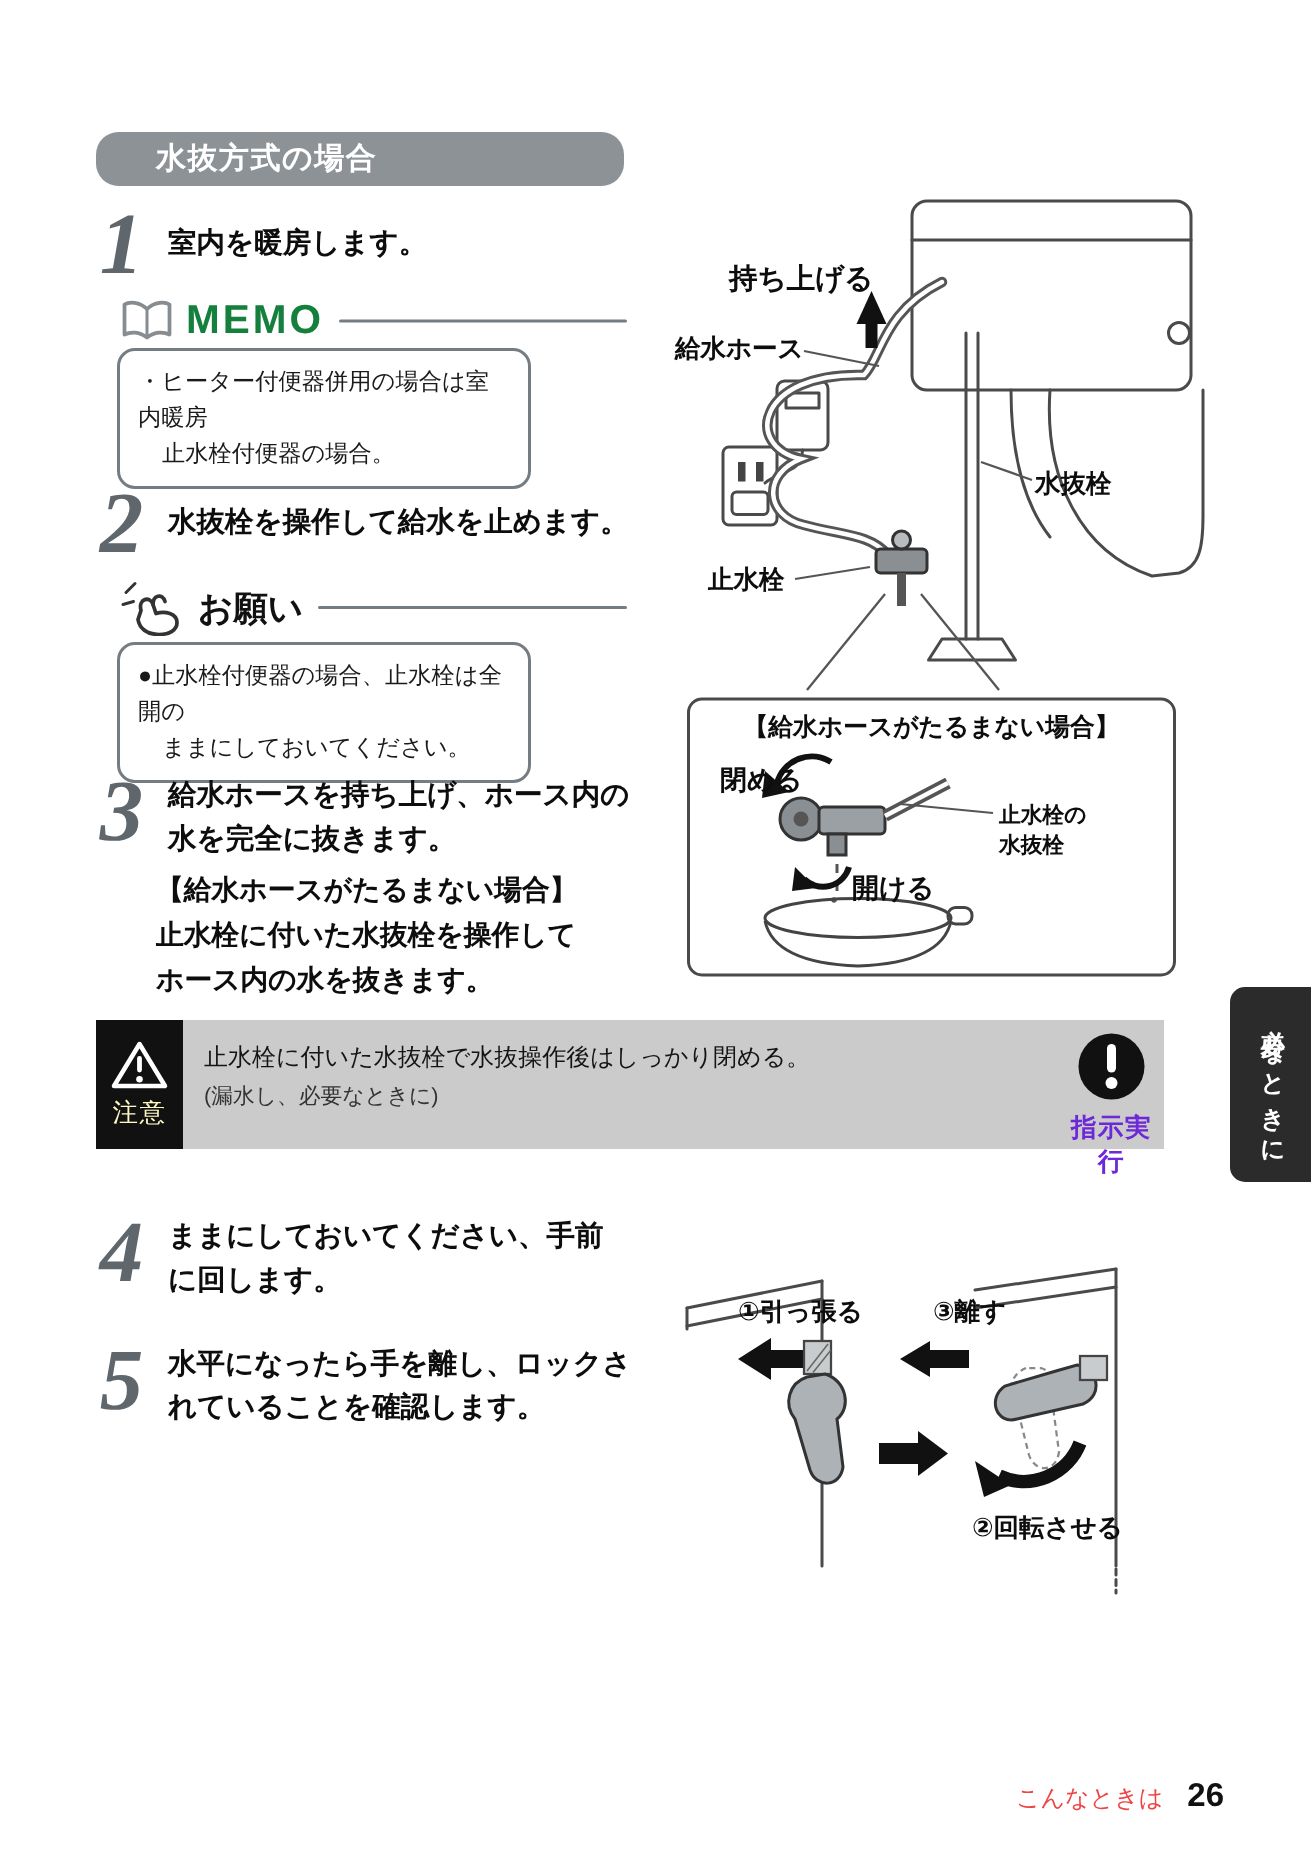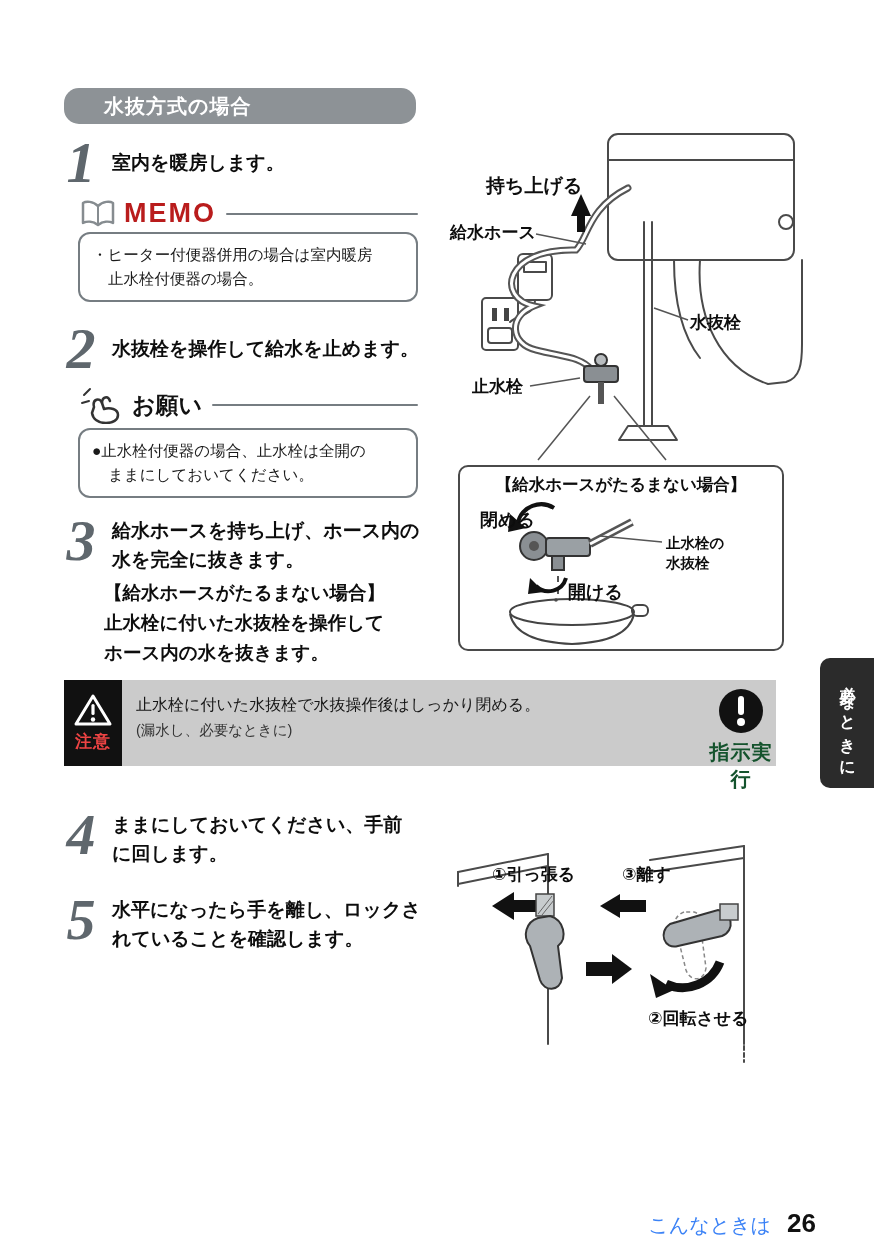--- a/index.html
+++ b/index.html
@@ -20,60 +20,60 @@
     font-family:"Liberation Serif","DejaVu Serif",serif;
     font-style:italic; font-weight:bold; color:#5f676d;
     font-size:58px; line-height:1; width:46px; text-align:center; flex:none;
   }
   .step-body { padding-top:4px; }
   .step-body.single { padding-top:14px; }
   .step-line { font-size:19px; font-weight:700; line-height:29px; color:#0d0d0d; }
 
   .title-row { display:flex; align-items:center; width:338px; }
   .rule { flex:1; height:2px; background:#767d82; margin-left:10px; border-radius:1px; }
-  .memo-label { color:#b91c1c; font-size:27px; font-weight:bold; letter-spacing:2px; margin-left:8px; }
+  .memo-label { color:#15803d; font-size:27px; font-weight:bold; letter-spacing:2px; margin-left:8px; }
   .onegai-label { color:#111; font-size:23px; font-weight:bold; margin-left:8px; }
 
   .note-box {
     border:2px solid #767d82; border-radius:12px;
-    width:340px; padding:9px 12px;
+    width:276px; padding:9px 12px;
     font-size:15.5px; line-height:1.55; color:#1a1a1a; background:#fff;
   }
   .note-box .indent { padding-left:16px; }
 
   .sub-block { font-size:18.5px; font-weight:600; line-height:30px; color:#0d0d0d; }
 
   .caution-bar { left:64px; top:680px; width:712px; height:86px; background:#cbcbcb; }
   .caution-sign {
     position:absolute; left:0; top:0; width:58px; height:86px; background:#111;
     display:flex; flex-direction:column; align-items:center; justify-content:center; gap:3px;
   }
-  .caution-sign-label { color:#ef4444; font-weight:bold; font-size:17px; letter-spacing:1px; }
+  .caution-sign-label { color:#fef9c3; font-weight:normal; font-size:17px; letter-spacing:1px; }
   .caution-text { position:absolute; left:72px; top:15px; }
   .caution-line1 { font-size:16px; color:#141414; }
   .caution-line2 { font-size:14.5px; color:#333; margin-top:5px; }
   .mandatory { position:absolute; left:644px; top:8px; width:66px; text-align:center; }
-  .mandatory-label { font-size:20px; font-weight:bold; color:#14532d; margin-top:1px; letter-spacing:1px; }
+  .mandatory-label { font-size:17px; font-weight:bold; color:#6d28d9; margin-top:1px; letter-spacing:1px; }
 
   .side-tab {
     left:820px; top:658px; width:54px; height:130px; background:#2b2b2b;
     border-radius:10px 0 0 10px; color:#fff;
     display:flex; align-items:center; justify-content:center;
   }
   .side-tab span { writing-mode:vertical-rl; font-size:16px; font-weight:bold; letter-spacing:4px; }
 
   .callout-box {
     left:458px; top:465px; width:326px; height:186px;
     border:2px solid #4a4a4a; border-radius:10px; background:#fff;
   }
   .callout-title { text-align:center; font-size:16.5px; font-weight:bold; margin-top:7px; color:#0d0d0d; }
 
   .footer { left:580px; top:1184px; width:236px; display:flex; justify-content:flex-end; align-items:baseline; gap:16px; }
-  .footer-label { font-size:20px; color:#3b82f6; }
-  .footer-page { font-size:26px; font-weight:bold; color:#111;margin-top:24px; }
+  .footer-label { font-size:16px; color:#ef4444; }
+  .footer-page { font-size:22px; font-weight:bold; color:#111; }
 
   svg text { font-family:"Liberation Sans","DejaVu Sans",sans-serif; fill:#0d0d0d; }
   .svg-label { font-size:17px; font-weight:bold; }
   .svg-label-lg { font-size:19px; font-weight:bold; }
   .svg-label-sm { font-size:14.5px; font-weight:600; }
 </style>
 </head>
 <body>
 
 <div class="page">

